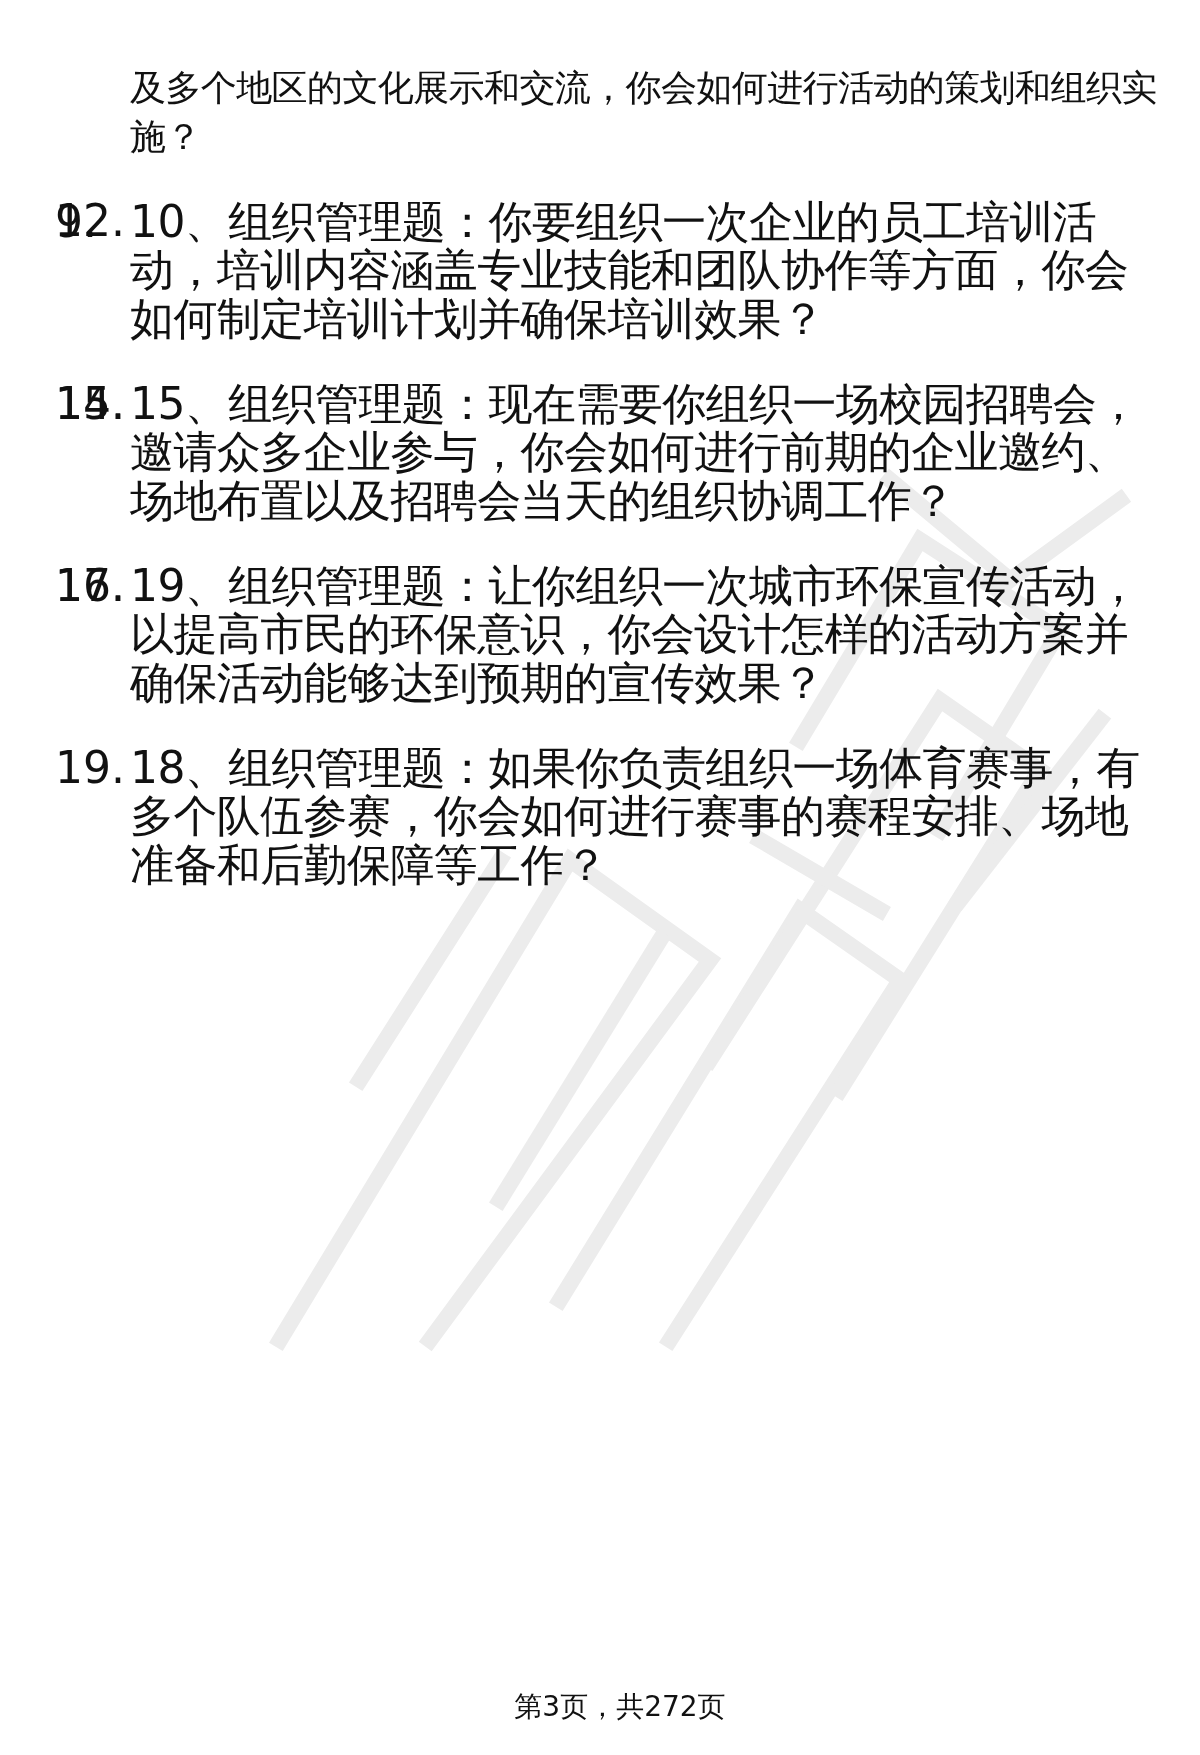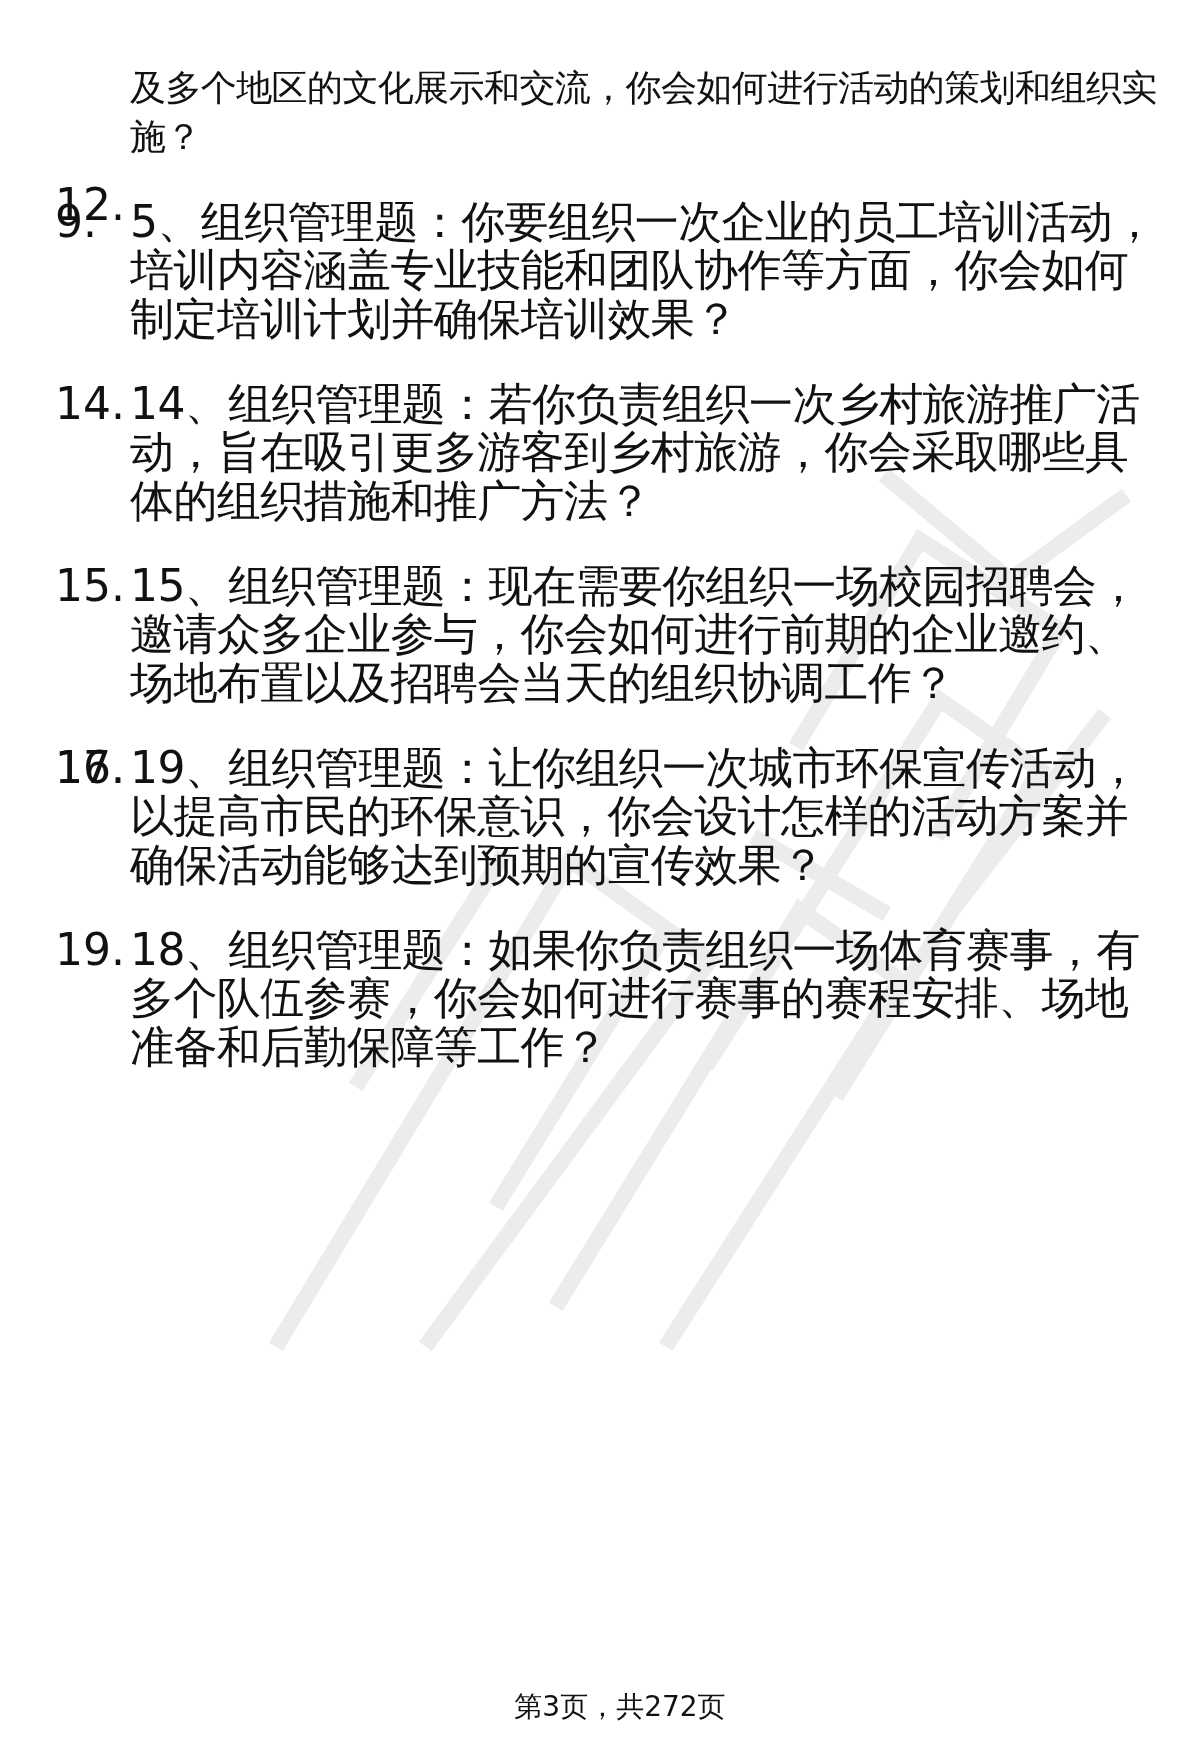--- a/index.html
+++ b/index.html
@@ -3,21 +3,21 @@
 <meta charset="utf-8">
 <style>
   html, body { margin: 0; padding: 0; background: #ffffff; }
   body { width: 1200px; height: 1755px; position: relative; overflow: hidden;
          font-family: "DejaVu Sans", "Liberation Sans", sans-serif; color: #111111; }
   .page { position: absolute; left: 0; top: 0; width: 1200px; height: 1755px; }
   .watermark { position: absolute; left: 240px; top: 440px; width: 900px; height: 920px;
                pointer-events: none; z-index: 0; }
   .content { position: absolute; left: 0; top: 64px; width: 1200px; z-index: 1; }
   .cont { margin-left: 130px; width: 1030px; font-size: 36px; line-height: 48.5px;
-          letter-spacing: -0.6px; margin-bottom: 20px; }
+          letter-spacing: -0.6px; margin-bottom: 36px; }
   .item { position: relative; font-size: 44px; line-height: 48.5px; letter-spacing: -0.6px;
           margin-bottom: 36.6px; }
   .num { position: absolute; left: 55px; top: 0; width: 70px; letter-spacing: 0; }
   .text { margin-left: 130px; width: 1030px; }
   .footer { position: absolute; left: 0; top: 1689px; width: 1240px; text-align: center;
             font-size: 28px; line-height: 36px; color: #111111; z-index: 1; }
 </style>
 </head>
 <body>
 
@@ -38,25 +38,24 @@
   </svg>
 
   <div class="content">
     <div class="cont">及多个地区的文化展示和交流，你会如何进行活动的策划和组织实施？</div>
 
     <div class="item">
       <span class="num">12.</span>
     </div>
     <div class="item">
       <span class="num">9.</span>
-      <div class="text">5、组织管理题：你要组织一次企业的员工培训活动，培训内容涵盖专业技能和团队协作等方面，你会如何制定培训计划并确保培训效果？</div>
+      <div class="text">10、组织管理题：你要组织一次企业的员工培训活动，培训内容涵盖专业技能和团队协作等方面，你会如何制定培训计划并确保培训效果？</div>
     </div>
     <div class="item">
       <span class="num">14.</span>
-      <div class="text">14、组织管理题：若你负责组织一次乡村旅游推广活动，旨在吸引更多游客到乡村旅游，你会采取哪些具体的组织措施和推广方法？</div>
     </div>
     <div class="item">
       <span class="num">15.</span>
       <div class="text">15、组织管理题：现在需要你组织一场校园招聘会，邀请众多企业参与，你会如何进行前期的企业邀约、场地布置以及招聘会当天的组织协调工作？</div>
     </div>
     <div class="item">
       <span class="num">16.</span>
     </div>
     <div class="item">
       <span class="num">17.</span>

